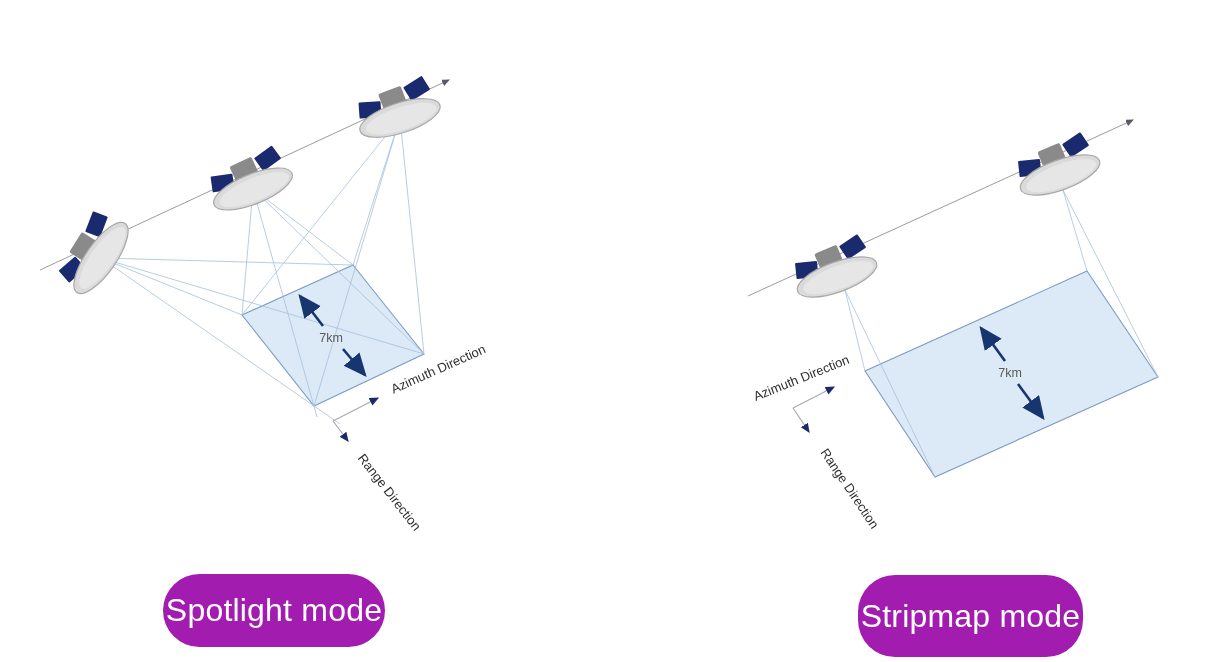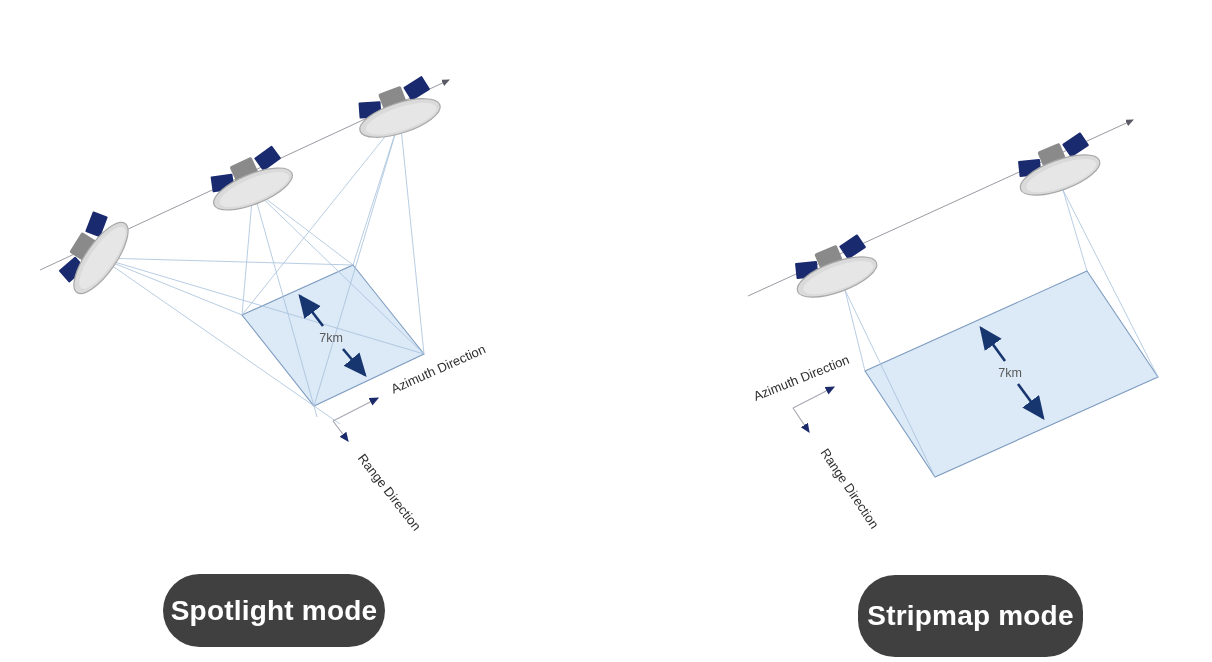--- a/index.html
+++ b/index.html
@@ -24,24 +24,24 @@
   .axis        { stroke: #a9a9b4; stroke-width: 1.2; fill: none; }
   .traj        { stroke: #9a9aa2; stroke-width: 1; fill: none; }
   .kmlabel     { font-size: 12.5px; fill: #5a5a5a; text-anchor: middle; }
   .dirlabel    { font-size: 13px; fill: #2f2f2f; text-anchor: middle; font-weight: 500; }
 
   .pill {
     position: absolute;
     display: flex;
     align-items: center;
     justify-content: center;
-    background: #404040;
+    background: #a21caf;
     color: #ffffff;
-    font-size: 28px;
-    font-weight: 700;
+    font-size: 32px;
+    font-weight: 400;
     border-radius: 37px;
     cursor: pointer;
     user-select: none;
     letter-spacing: 0.2px;
   }
   .pill-left  { left: 163px; top: 540px; width: 222px; height: 73px; }
   .pill-right { left: 858px; top: 541px; width: 225px; height: 82px; }
 </style>
 </head>
 <body>

